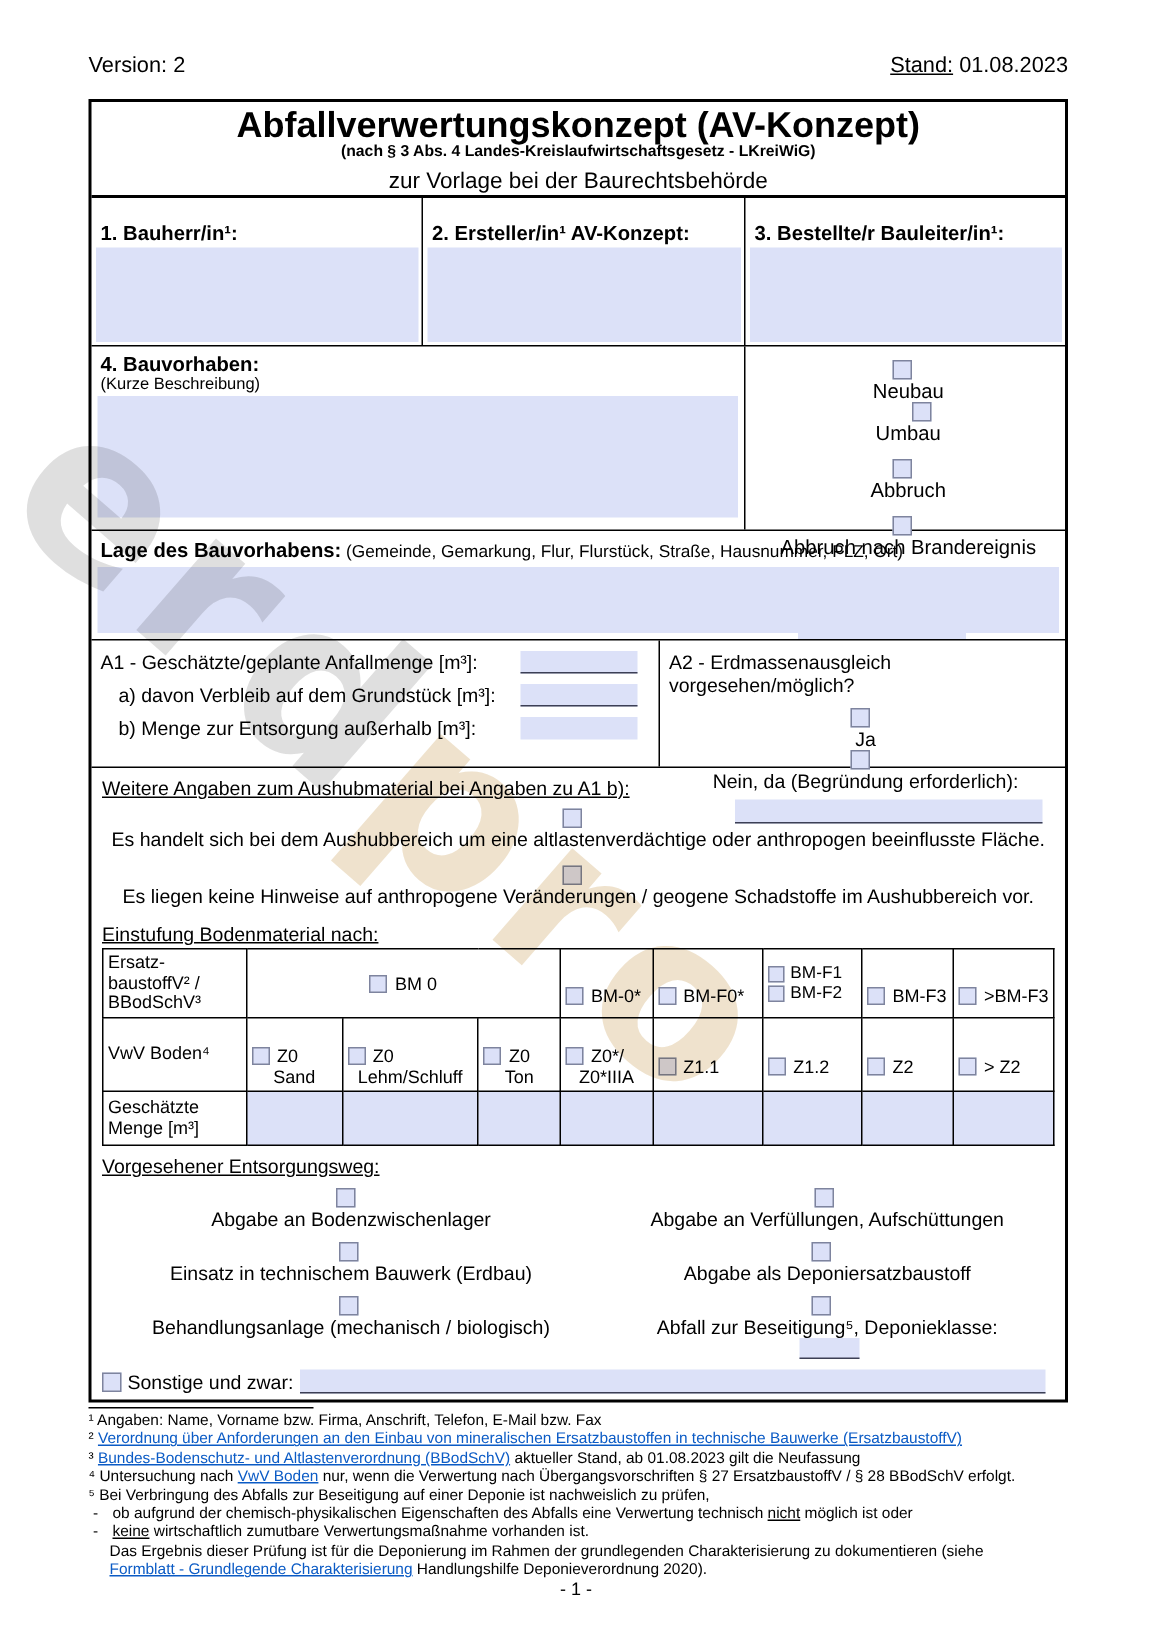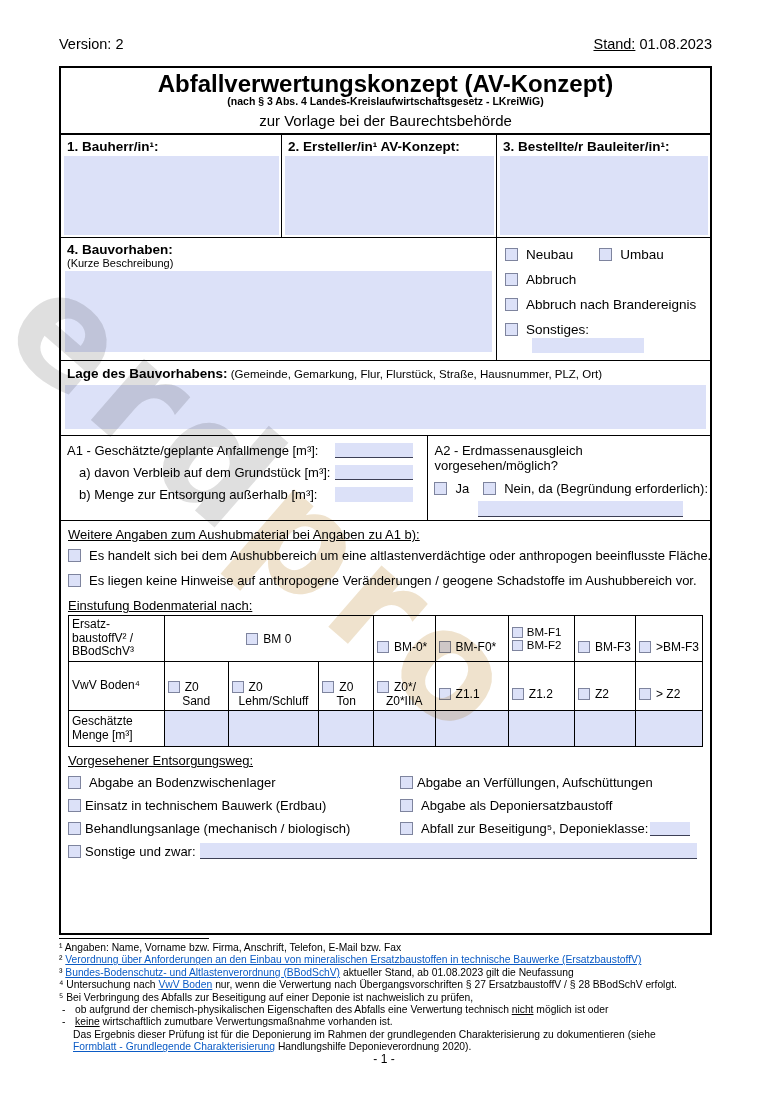--- a/index.html
+++ b/index.html
@@ -31,30 +31,30 @@
   .title-sec{height:67px;text-align:center;padding-top:5px;}
   .t1{font-size:24px;font-weight:bold;line-height:22px;}
   .t2{font-size:10.5px;font-weight:bold;line-height:12px;}
   .t3{font-size:15px;line-height:19px;margin-top:4px;}
 
   
   .fields-row{height:103px;}
   .fcell{display:flex;flex-direction:column;border-right:1.5px solid var(--border);}
   .fcell:last-child{border-right:none;}
   .fc1{width:221px;} .fc2{width:215px;} .fc3{flex:1;}
-  .flab{font-weight:bold;font-size:13.5px;padding:4px 6px 2px 6px;}
+  .flab{font-weight:bold;font-size:13.5px;padding:16px 6px 2px 6px;}
   .ffill{flex:1;background:var(--fill);margin:0 2px 2px 3px;}
 
   
   .bau-row{height:123px;}
   .bau-left{flex:1;border-right:1.5px solid var(--border);display:flex;flex-direction:column;padding:4px 2px 8px 6px;}
   .bau-hint{font-size:11px;line-height:12px;}
   .bau-fill{flex:1;background:var(--fill);margin:2px 2px 0 -2px;}
   .bau-right{width:213px;padding:9px 4px 4px 8px;}
-  .cbline{display:flex;align-items:center;font-size:13.5px;margin-bottom:10px;white-space:nowrap;}
+  .cbline{display:flex;align-items:center;font-size:13.5px;margin-bottom:10px;white-space:nowrap;flex-direction:column;}
   .cb{display:inline-block;width:13px;height:13px;background:var(--fill);
     border:1px solid #7e849e;margin-right:8px;flex:none;vertical-align:middle;}
   .cb.sm{width:12px;height:12px;margin-right:5px;}
   .cb.xs{width:11px;height:11px;margin-right:4px;}
   .sonst-input{width:112px;height:15px;background:var(--fill);margin:1px 0 0 27px;}
 
   
   .dates-row{height:34px;align-items:stretch;}
   .dcell{display:flex;align-items:center;padding-left:6px;font-size:13.5px;}
   .dc1{width:329px;border-right:1.5px solid var(--border);}

